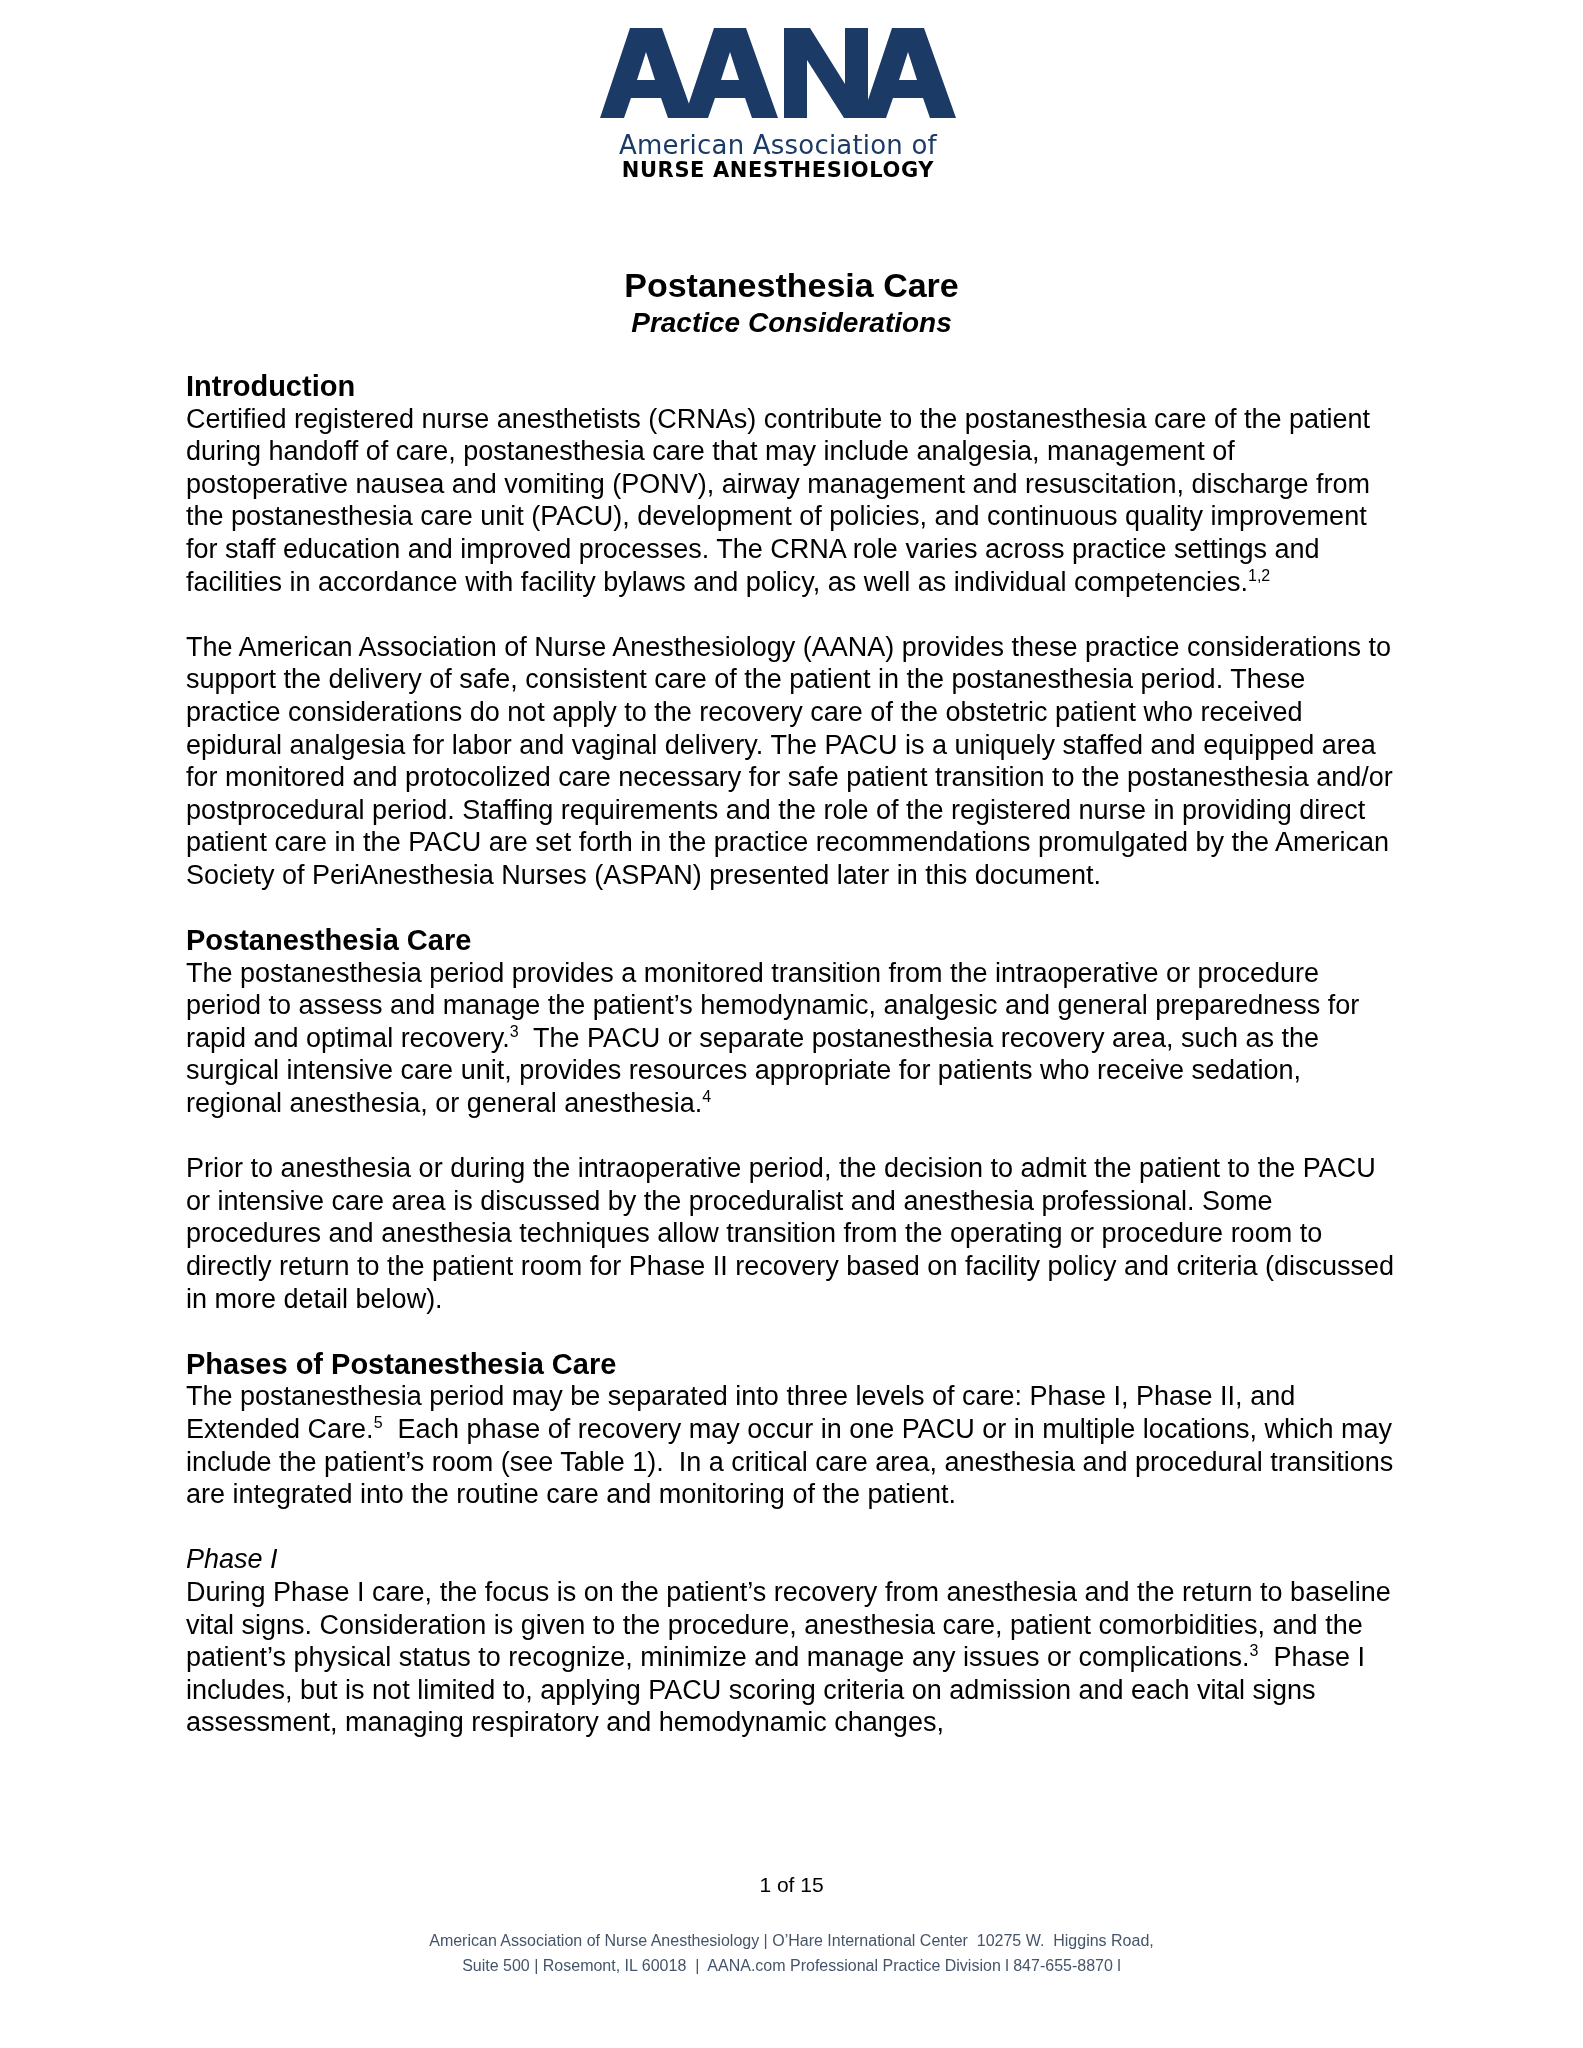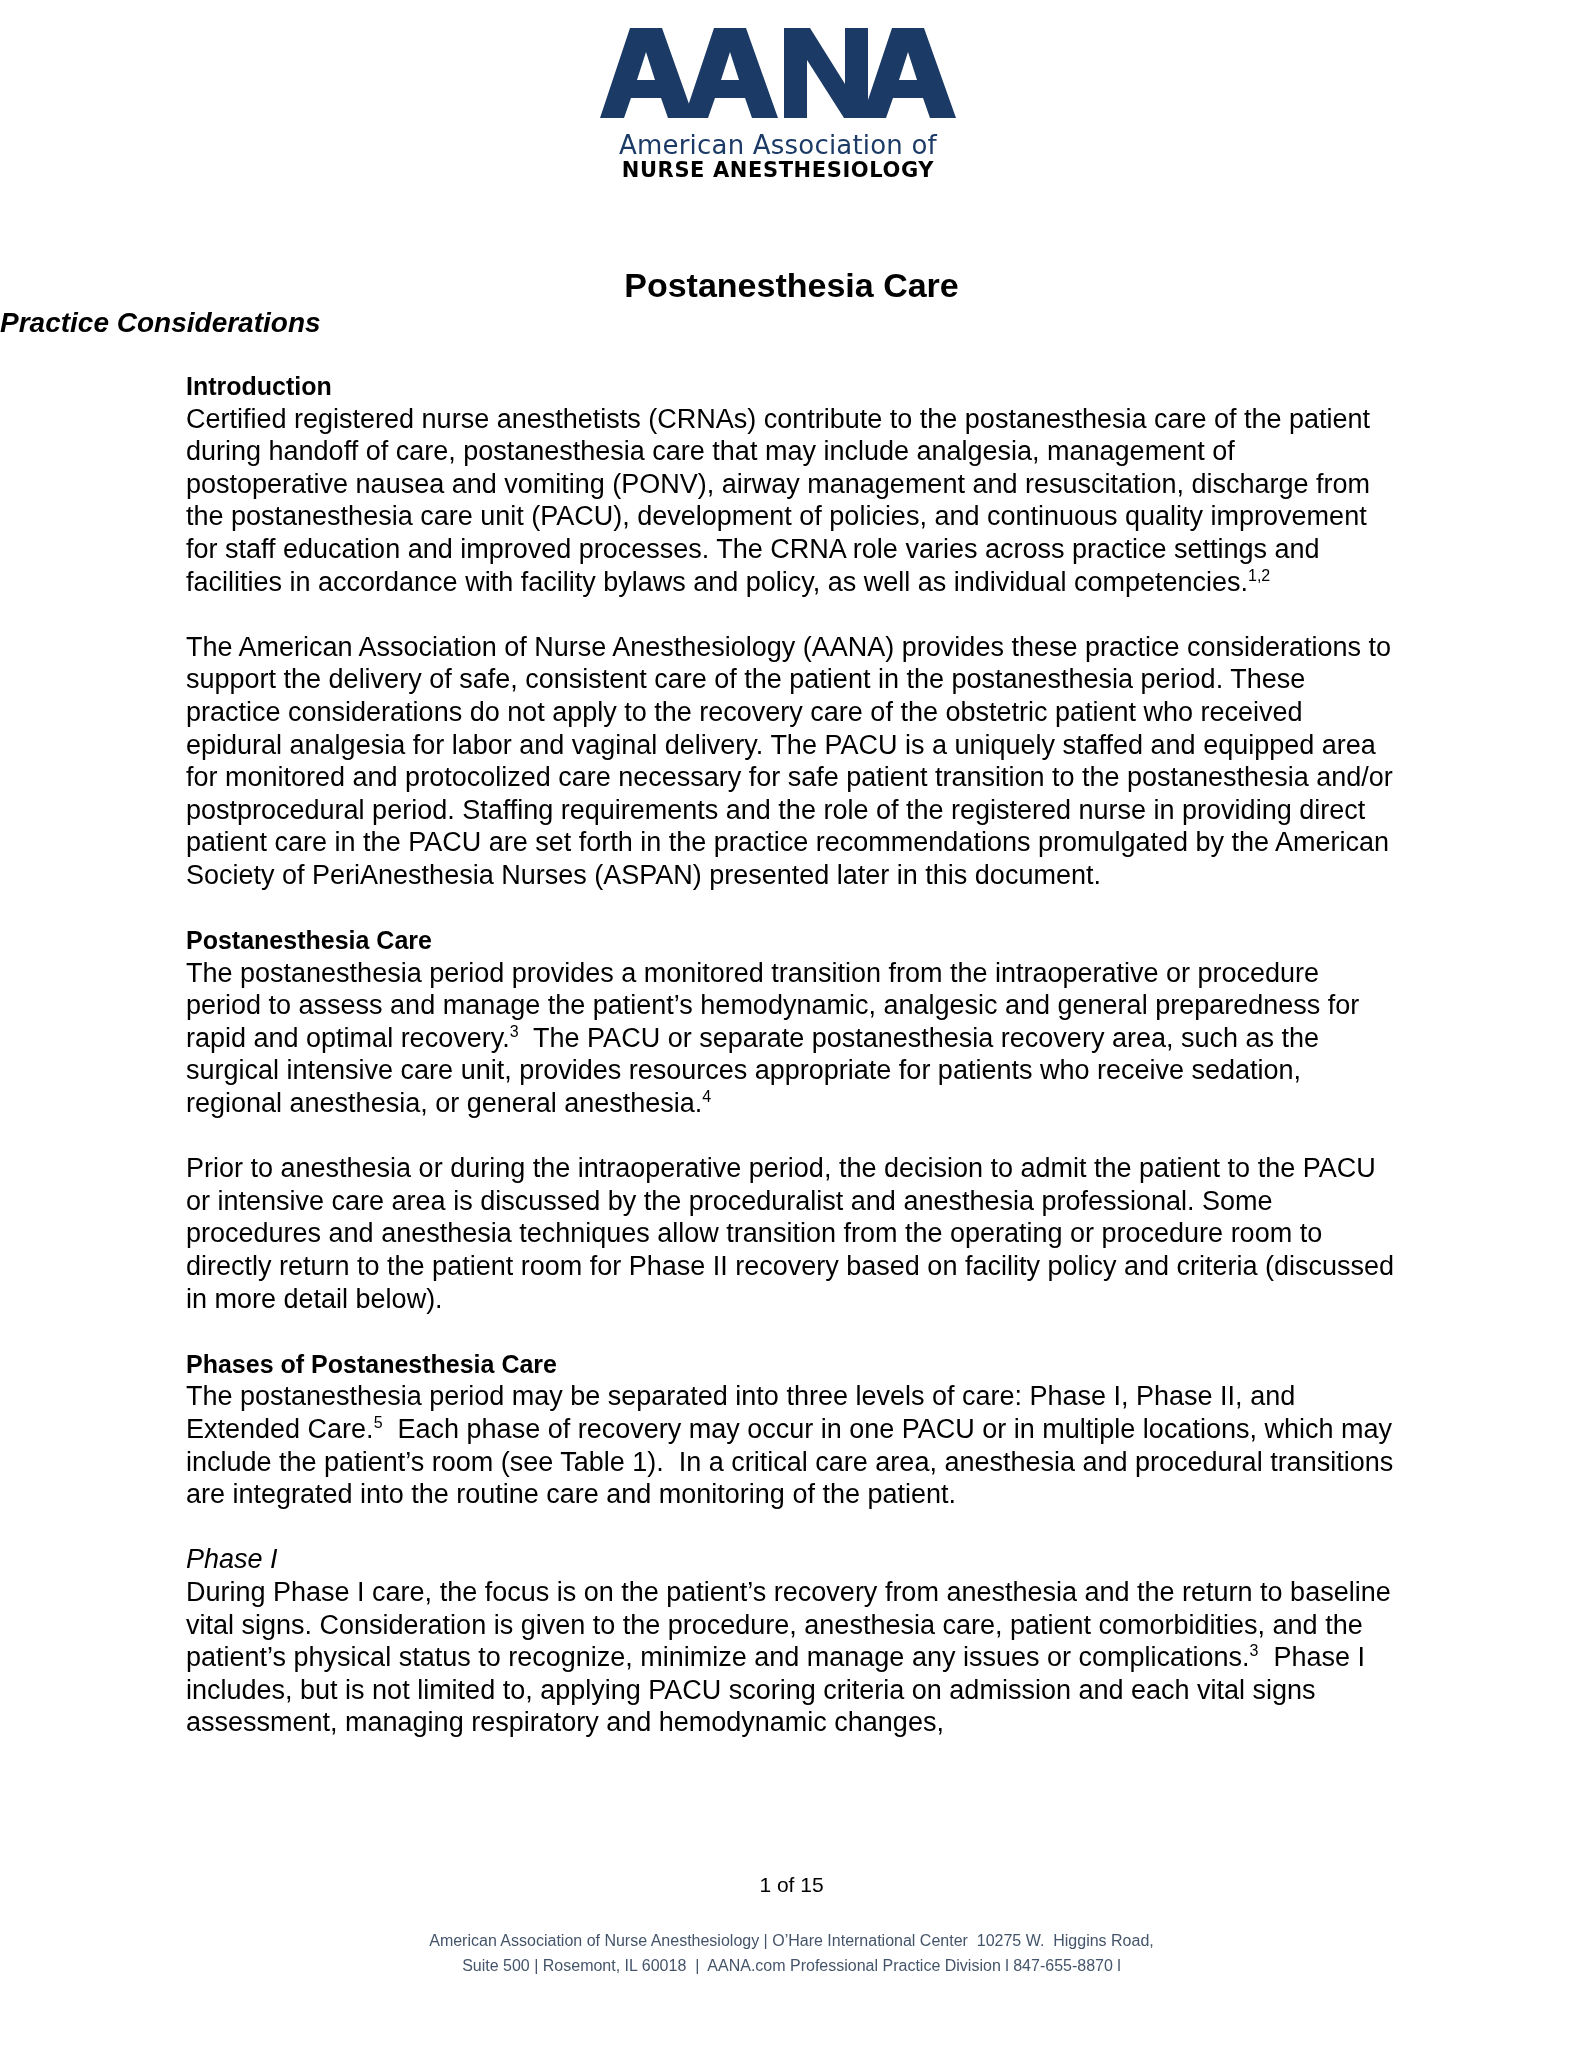--- a/index.html
+++ b/index.html
@@ -5,24 +5,24 @@
     * { margin: 0; padding: 0; box-sizing: border-box; }
     html, body { width: 1583px; height: 2048px; background: #ffffff; }
     body { position: relative; font-family: "Liberation Sans", sans-serif; color: #000; overflow: hidden; }
 
     .logo { position: absolute; left: 600px; top: 28px; width: 356px; height: 160px; text-align: center; }
     .logo-mark { display: block; width: 356px; height: 92px; }
     .logo-line1 { position: absolute; left: 0; width: 356px; top: 102px; font-size: 26px; color: #1b3a66; letter-spacing: 0.2px; font-family: "DejaVu Sans", sans-serif; font-weight: normal; }
     .logo-line2 { position: absolute; left: 0; width: 356px; top: 130px; font-size: 21px; color: #000000; font-weight: bold; letter-spacing: 0.6px; font-family: "DejaVu Sans", sans-serif; }
 
     .title { position: absolute; left: 0; width: 1583px; top: 266px; text-align: center; font-size: 34px; font-weight: bold; }
-    .subtitle { position: absolute; left: 0; width: 1583px; top: 307px; text-align: left; font-size: 28px; font-weight: bold; font-style: italic; }
+    .subtitle { position: absolute; left: 0; width: 1583px; top: 307px; text-align: center; font-size: 28px; font-weight: bold; font-style: italic; }
 
     .content { position: absolute; left: 186px; top: 370px; width: 1215px; font-size: 27px; line-height: 32.6px; }
-    .content h2 { font-size: 25px; font-weight: bold; line-height: 32.6px; }
+    .content h2 { font-size: 29px; font-weight: bold; line-height: 32.6px; }
     .content h3 { font-size: 27px; font-weight: normal; font-style: italic; line-height: 32.6px; }
     .content p { margin: 0; }
     .gap { height: 32.6px; }
     sup { font-size: 16px; line-height: 0; vertical-align: 10px; }
 
     .page-number { position: absolute; left: 0; width: 1583px; top: 1873px; text-align: center; font-size: 21px; }
     .footer { position: absolute; left: 0; width: 1583px; top: 1928px; text-align: center; font-size: 16px; line-height: 25px; color: #44546a; }
   </style>
 </head>
 <body>

